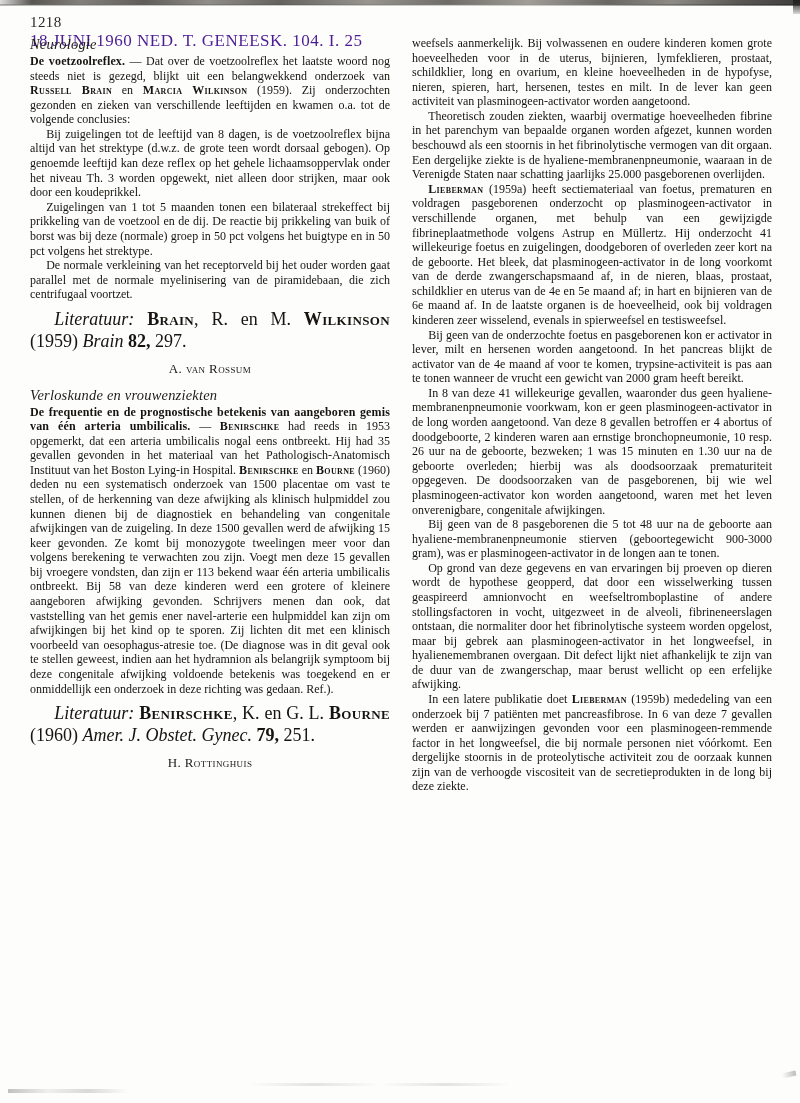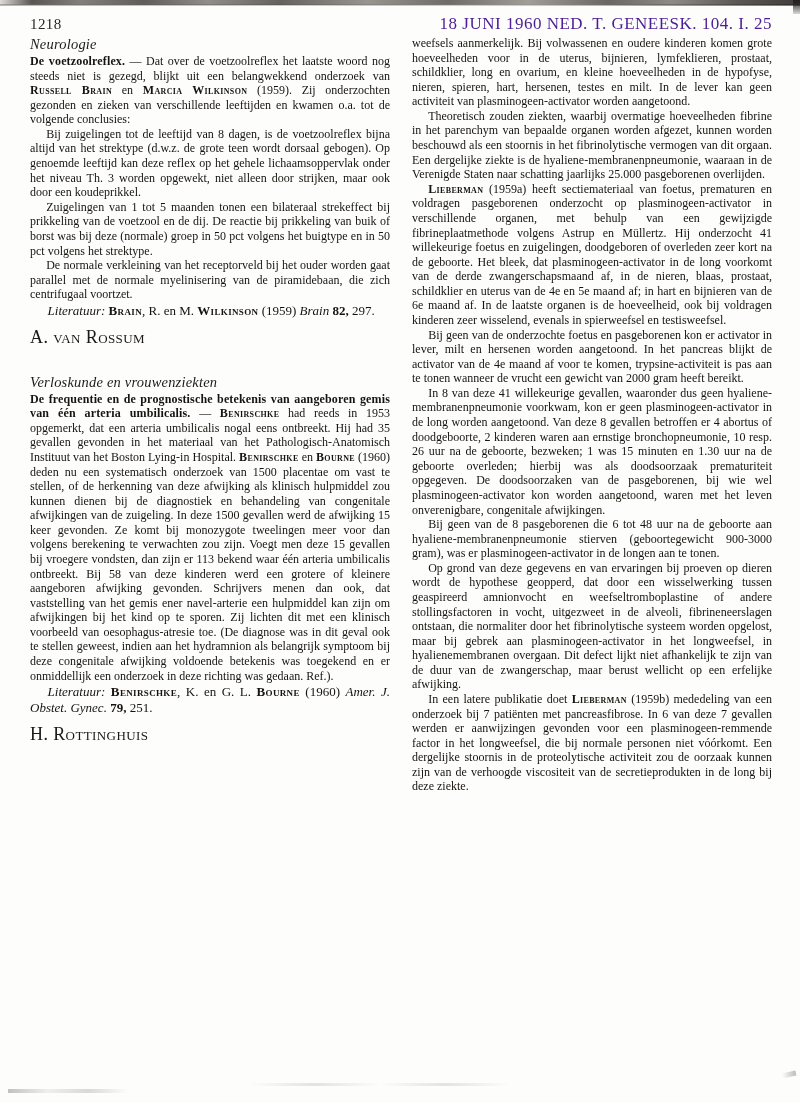--- a/index.html
+++ b/index.html
@@ -43,20 +43,21 @@
   }
 
   
   #header {
     position: absolute;
     top: 14px; left: 30px;
     width: 742px;
     display: flex;
     justify-content: space-between;
     align-items: baseline;
+    flex-direction: column;
   }
   #folio {
     font-size: 15px;
     letter-spacing: 0.4px;
     color: #2a2724;
   }
   #runhead {
     font-size: 17px;
     font-variant: small-caps;
     letter-spacing: 0.5px;
@@ -73,21 +74,21 @@
   }
   .col { width: 360px; }
 
   .cat {
     font-style: italic;
     font-size: 14.5px;
     margin: 0 0 1px 0;
     letter-spacing: 0.2px;
     color: #1e1b18;
   }
-  .cat.spaced { margin-top: 26px; }
+  .cat.spaced { margin-top: 10px; }
 
   p.para {
     margin: 0;
     font-size: 12px;
     line-height: 1.215;
     text-align: justify;
     text-indent: 1.35em;
     hyphens: manual;
     color: #17140f;
   }
@@ -100,31 +101,31 @@
   }
   .sc {
     font-variant: small-caps;
     letter-spacing: 0.35px;
     font-weight: bold;
   }
   .it { font-style: italic; }
   .bf { font-weight: bold; }
 
   p.lit {
-    margin: 1px 0 0 0;
-    font-size: 13px;
+    margin: 7px 0 0 0;
+    font-size: 18px;
     line-height: 1.215;
     text-align: justify;
     text-indent: 1.35em;
     color: #17140f;
   }
   p.signature {
     margin: 8px 0 0 0;
-    font-size: 18px;
-    text-align: left;
+    font-size: 13px;
+    text-align: center;
     font-variant: small-caps;
     letter-spacing: 0.4px;
     color: #1b1815;
   }
 
   
   #speckle-bl {
     position: absolute;
     left: 8px; bottom: 10px;
     width: 120px; height: 4px;
@@ -187,21 +188,21 @@
     <div class="col">
 
       <p class="para noindent">weefsels aanmerkelijk. Bij volwassenen en oudere kinderen komen grote hoeveelheden voor in de uterus, bijnieren, lymfeklieren, prostaat, schildklier, long en ovarium, en kleine hoeveelheden in de hypofyse, nieren, spieren, hart, hersenen, testes en milt. In de lever kan geen activiteit van plasminogeen-activator worden aangetoond.</p>
 
       <p class="para">Theoretisch zouden ziekten, waarbij overmatige hoeveelheden fibrine in het parenchym van bepaalde organen worden afgezet, kunnen worden beschouwd als een stoornis in het fibrinolytische vermogen van dit orgaan. Een dergelijke ziekte is de hyaliene-membranenpneumonie, waaraan in de Verenigde Staten naar schatting jaarlijks 25.000 pasgeborenen overlijden.</p>
 
       <p class="para"><span class="sc">Lieberman</span><span> (1959a) heeft sectiemateriaal van foetus, prematuren en voldragen pasgeborenen onderzocht op plasminogeen-activator in verschillende organen, met behulp van een gewijzigde fibrineplaatmethode volgens Astrup en Müllertz. Hij onderzocht 41 willekeurige foetus en zuigelingen, doodgeboren of overleden zeer kort na de geboorte. Het bleek, dat plasminogeen-activator in de long voorkomt van de derde zwangerschapsmaand af, in de nieren, blaas, prostaat, schildklier en uterus van de 4e en 5e maand af; in hart en bijnieren van de 6e maand af. In de laatste organen is de hoeveelheid, ook bij voldragen kinderen zeer wisselend, evenals in spierweefsel en testisweefsel.</span></p>
 
       <p class="para">Bij geen van de onderzochte foetus en pasgeborenen kon er activator in lever, milt en hersenen worden aangetoond. In het pancreas blijkt de activator van de 4e maand af voor te komen, trypsine-activiteit is pas aan te tonen wanneer de vrucht een gewicht van 2000 gram heeft bereikt.</p>
       <p class="para">In 8 van deze 41 willekeurige gevallen, waaronder dus geen hyaliene-membranenpneumonie voorkwam, kon er geen plasminogeen-activator in de long worden aangetoond. Van deze 8 gevallen betroffen er 4 abortus of doodgeboorte, 2 kinderen waren aan ernstige bronchopneumonie, 10 resp. 26 uur na de geboorte, bezweken; 1 was 15 minuten en 1.30 uur na de geboorte overleden; hierbij was als doodsoorzaak prematuriteit opgegeven. De doodsoorzaken van de pasgeborenen, bij wie wel plasminogeen-activator kon worden aangetoond, waren met het leven onverenigbare, congenitale afwijkingen.</p>
-      <p class="para">Bij geen van de 8 pasgeborenen die 6 tot 48 uur na de geboorte aan hyaliene-membranenpneumonie stierven (geboortegewicht 900-3000 gram), was er plasminogeen-activator in de longen aan te tonen.</p>
+      <p class="para">Bij geen van de 8 pasgeborenen die 5 tot 48 uur na de geboorte aan hyaliene-membranenpneumonie stierven (geboortegewicht 900-3000 gram), was er plasminogeen-activator in de longen aan te tonen.</p>
       <p class="para">Op grond van deze gegevens en van ervaringen bij proeven op dieren wordt de hypothese geopperd, dat door een wisselwerking tussen geaspireerd amnionvocht en weefseltromboplastine of andere stollingsfactoren in vocht, uitgezweet in de alveoli, fibrineneerslagen ontstaan, die normaliter door het fibrinolytische systeem worden opgelost, maar bij gebrek aan plasminogeen-activator in het longweefsel, in hyalienemembranen overgaan. Dit defect lijkt niet afhankelijk te zijn van de duur van de zwangerschap, maar berust wellicht op een erfelijke afwijking.</p>
 
       <p class="para"><span>In een latere publikatie doet </span><span class="sc">Lieberman</span><span> (1959b) mededeling van een onderzoek bij 7 patiënten met pancreasfibrose. In 6 van deze 7 gevallen werden er aanwijzingen gevonden voor een plasminogeen-remmende factor in het longweefsel, die bij normale personen niet vóórkomt. Een dergelijke stoornis in de proteolytische activiteit zou de oorzaak kunnen zijn van de verhoogde viscositeit van de secretieprodukten in de long bij deze ziekte.</span></p>
 
     </div>
 
   </div>
 
   <div id="speckle-bl"></div>
   <div id="speckle-mid"></div>

